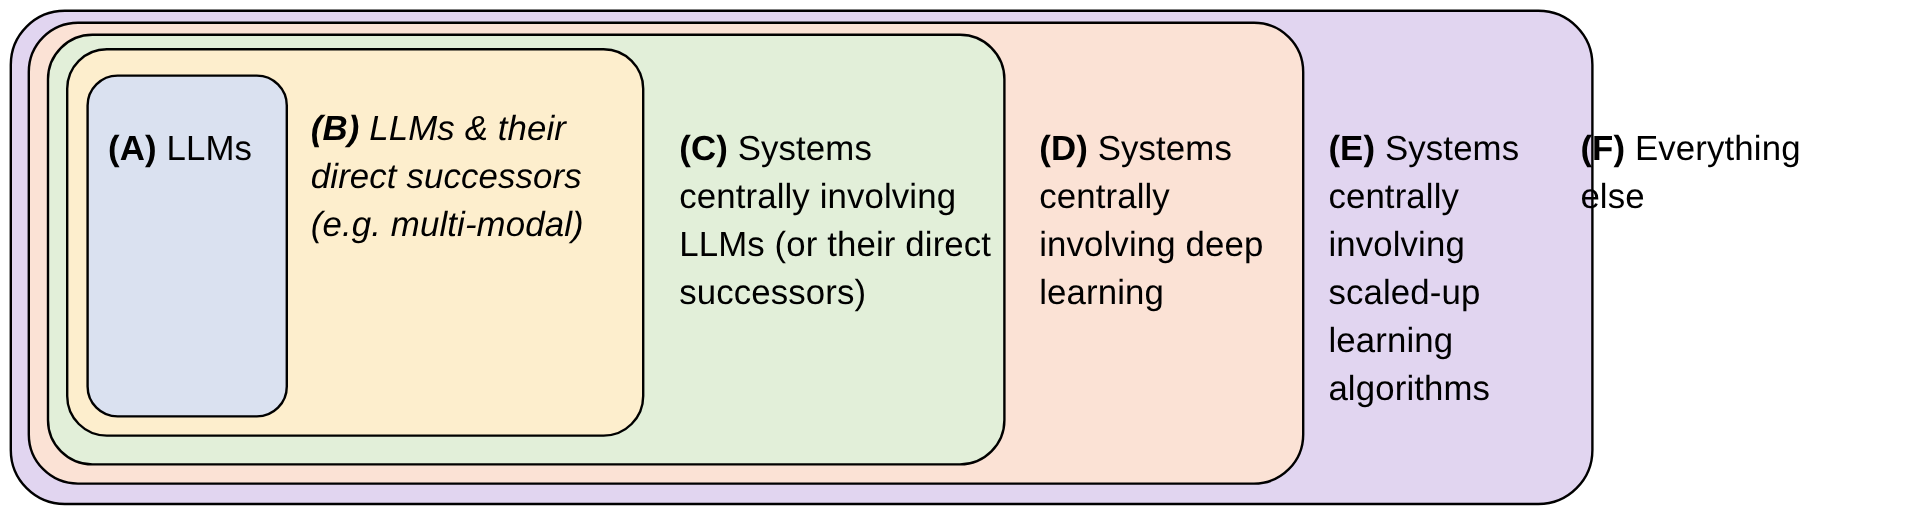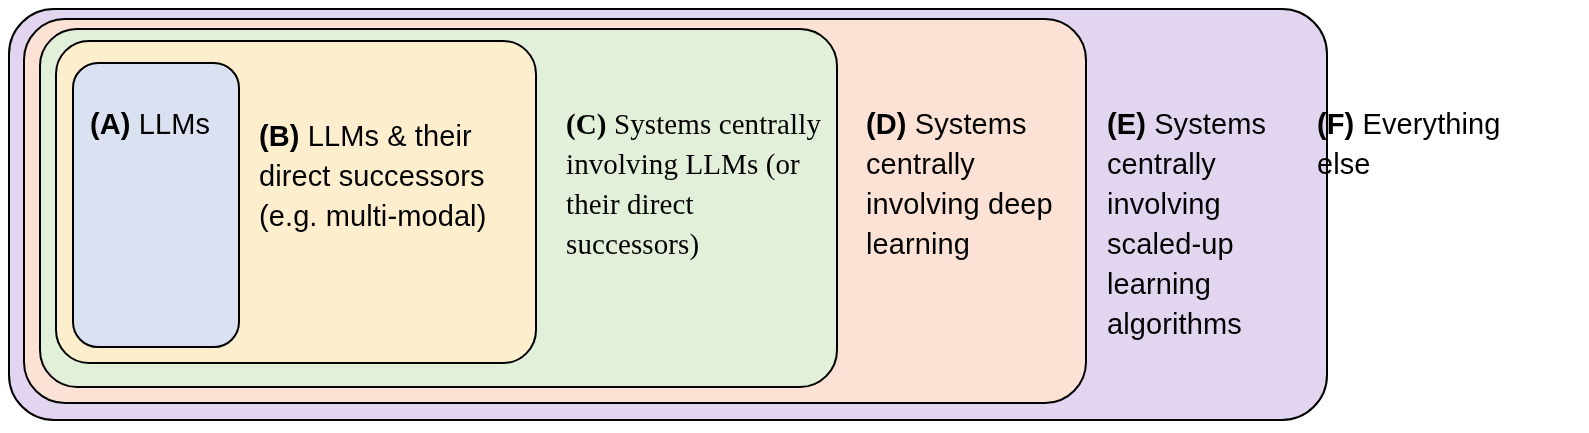--- a/index.html
+++ b/index.html
@@ -57,22 +57,22 @@
     position: absolute;
     font-size: 29px;
     line-height: 1.38;
     color: #000000;
     letter-spacing: 0.1px;
     white-space: pre-line;
   }
   .label .tag { font-weight: bold; }
 
   .label-a { left: 90px;   top: 104px;  width: 150px; }
-  .label-b { left: 259px;  top: 116px;  width: 268px; }
-  .label-c { left: 566px;  top: 104px;  width: 262px; font-family: Liberation Serif, serif; }
+  .label-b { left: 259px;  top: 88px;  width: 268px; font-style: italic; }
+  .label-c { left: 566px;  top: 104px;  width: 262px; }
   .label-d { left: 866px;  top: 104px;  width: 210px; }
   .label-e { left: 1107px; top: 104px;  width: 210px; }
   .label-f { left: 1317px; top: 104px;  width: 230px; }
 </style>
 </head>
 <body>
 
 <div id="stage" style="background: rgb(255, 255, 255);">
 
   <div class="box box-f" style="background: rgb(225, 213, 240);"></div>

